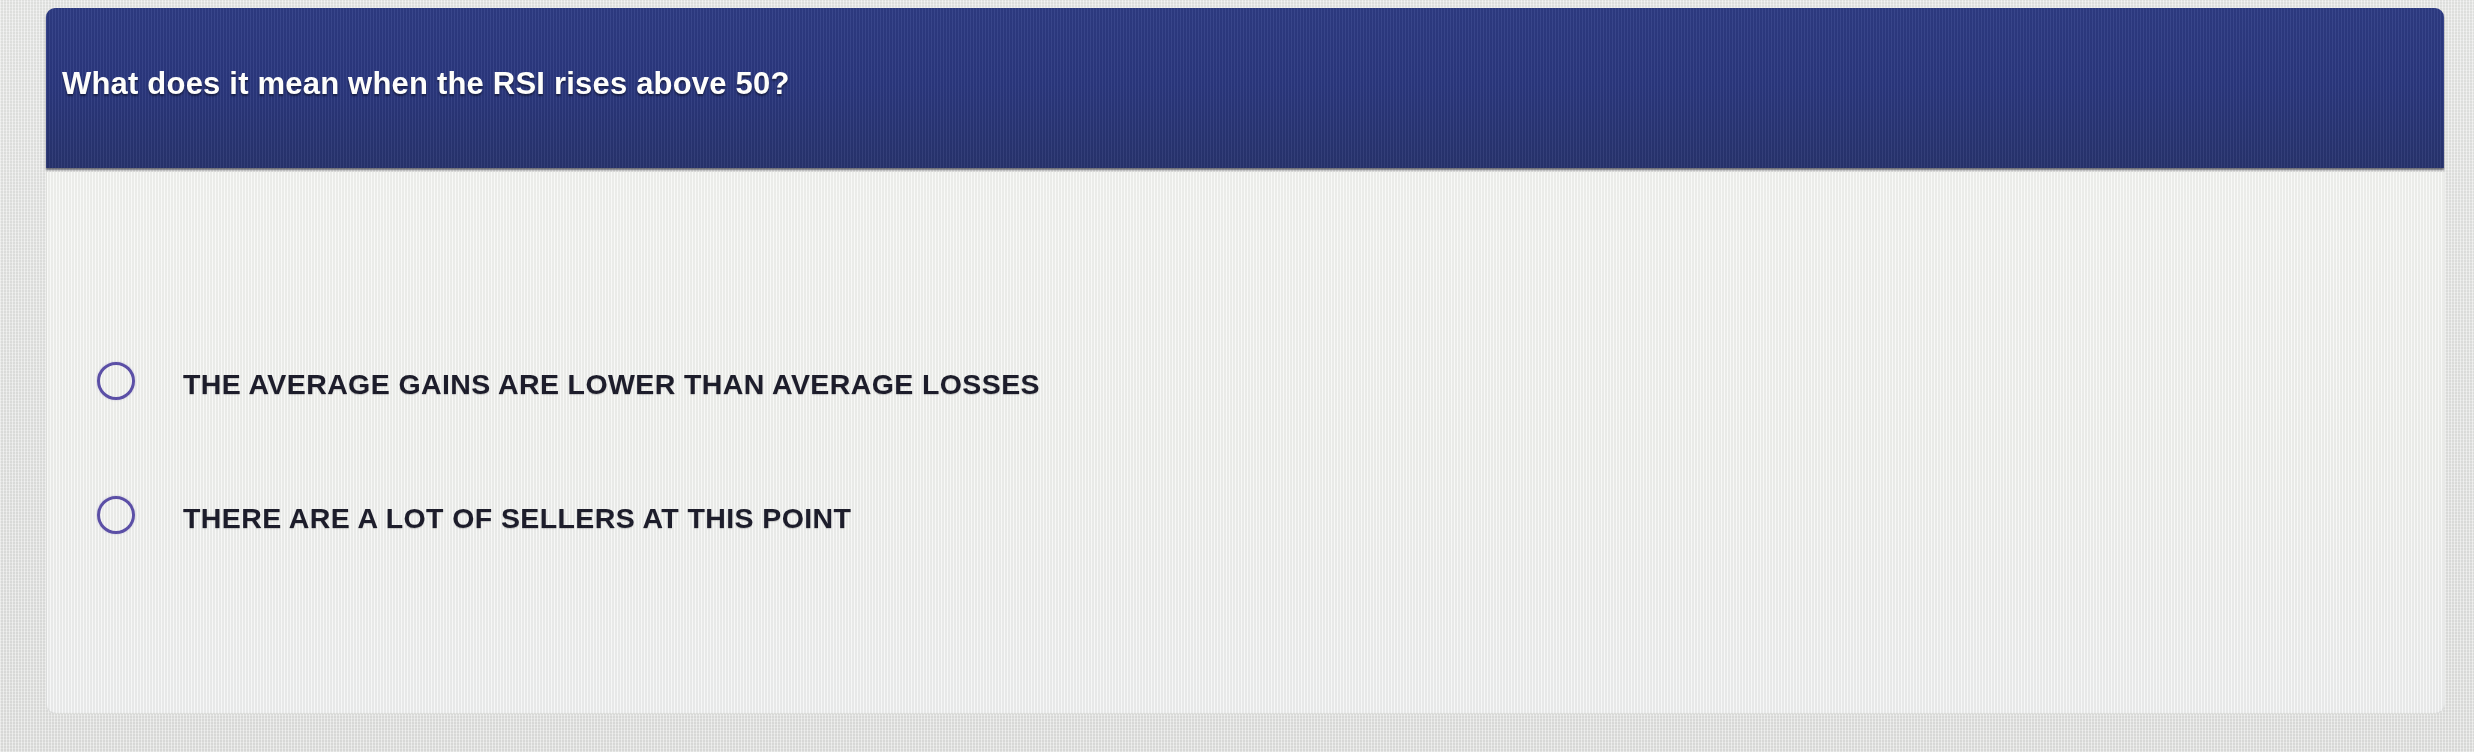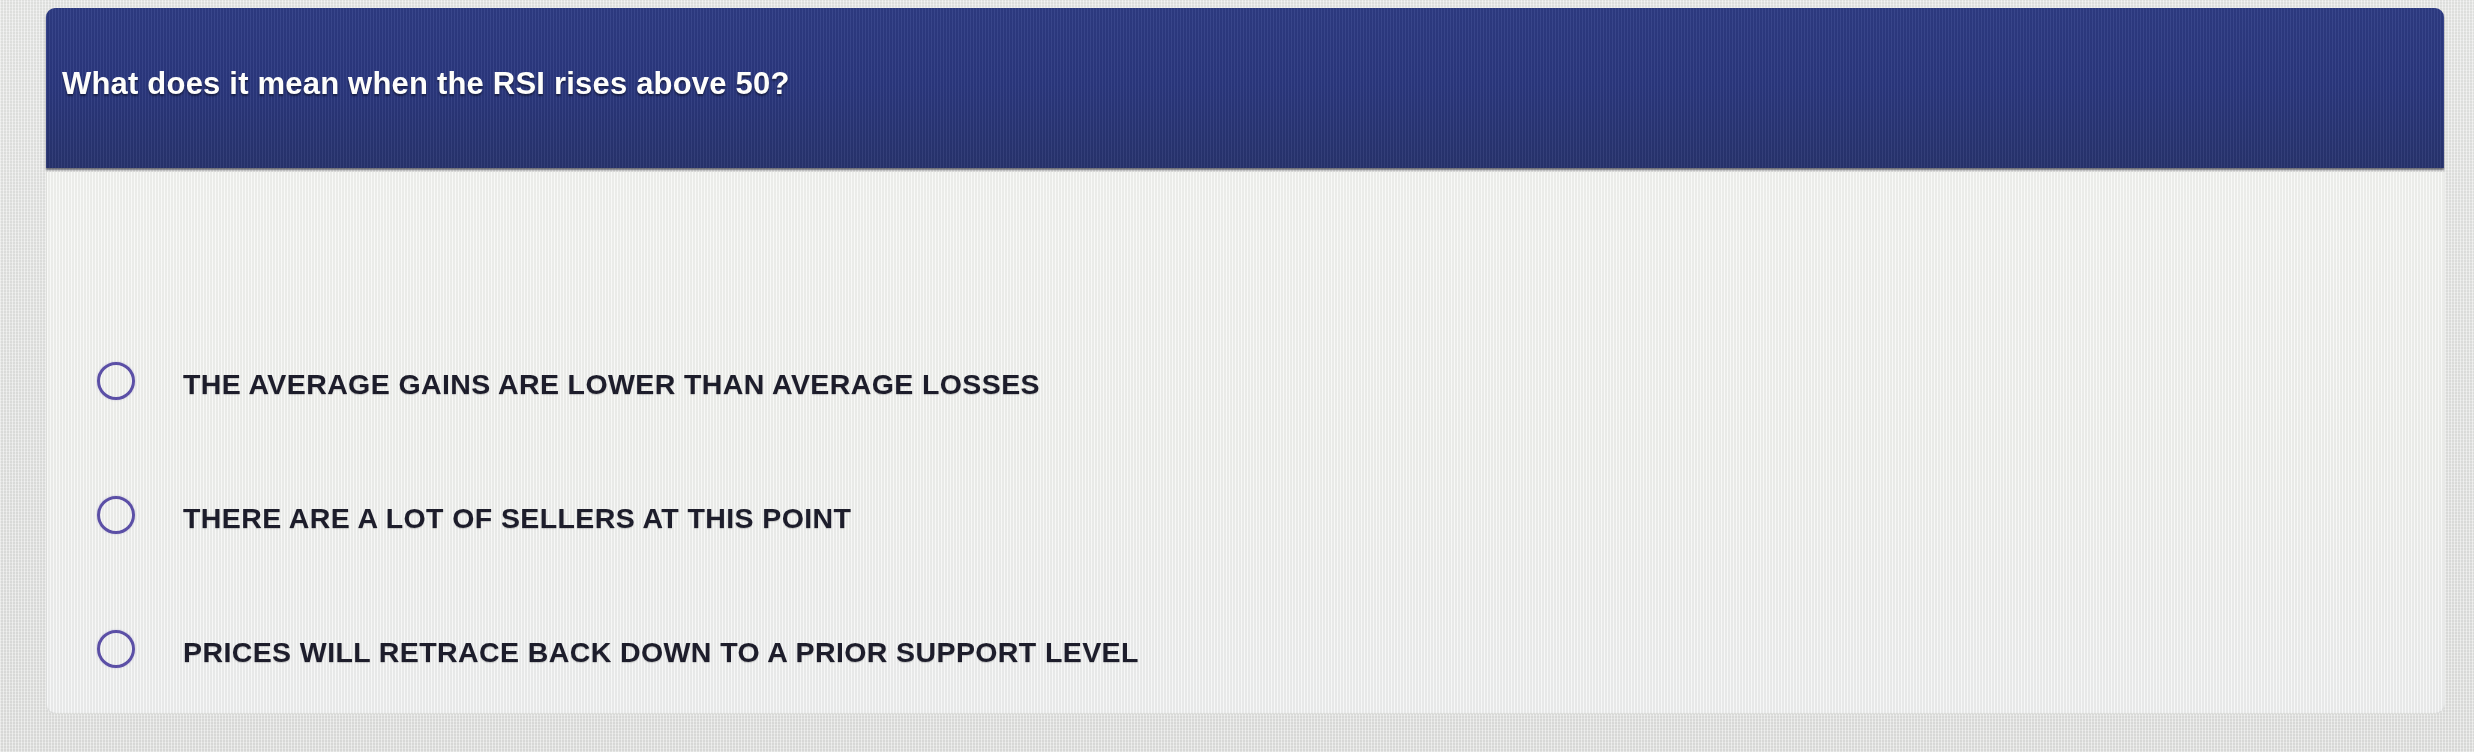--- a/index.html
+++ b/index.html
@@ -140,20 +140,16 @@
       <div class="option-row" data-index="1">
         <span class="radio-icon"></span>
         <span class="option-label">THE AVERAGE GAINS ARE LOWER THAN AVERAGE LOSSES</span>
       </div>
 
       <div class="option-row" data-index="2">
         <span class="radio-icon"></span>
         <span class="option-label">THERE ARE A LOT OF SELLERS AT THIS POINT</span>
       </div>
 
-      <div class="option-row" data-index="3">
-        <span class="radio-icon"></span>
-        <span class="option-label">PRICES WILL RETRACE BACK DOWN TO A PRIOR SUPPORT LEVEL</span>
-      </div>
 
     </div>
   </div>
 </div>
 
 </body></html>

